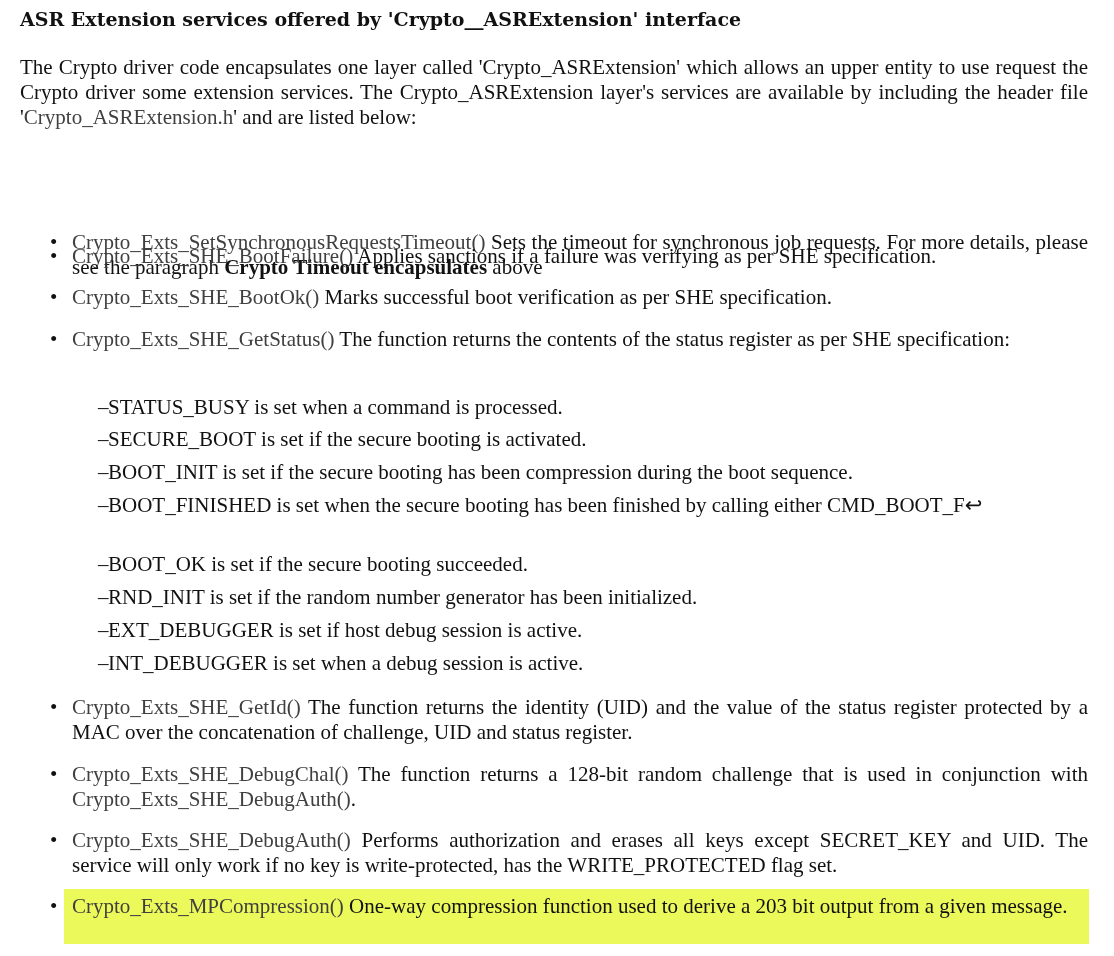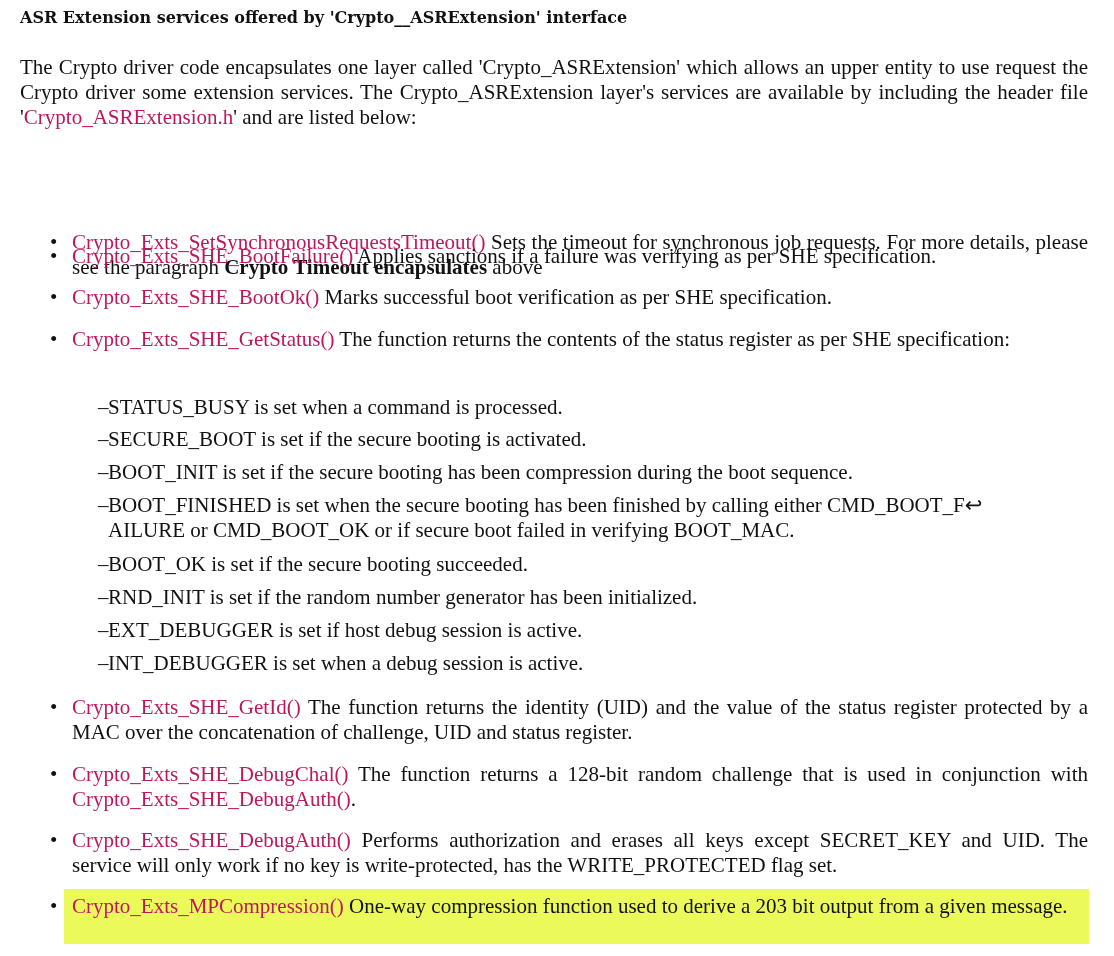--- a/index.html
+++ b/index.html
@@ -1,20 +1,20 @@
 <!DOCTYPE html>
 <html><head>
 <meta charset="utf-8">
 <style>
   html, body { margin:0; padding:0; background:#ffffff; }
   body { width:1114px; height:956px; overflow:hidden; font-family:"DejaVu Serif", "Liberation Serif", serif; color:#111; }
   .page { position:relative; width:1114px; height:956px; }
-  .title { position:absolute; left:20px; top:8px; font-family:"DejaVu Serif", serif; font-weight:bold; font-size:16px; letter-spacing:0px; }
+  .title { position:absolute; left:20px; top:8px; font-family:"DejaVu Serif", serif; font-weight:bold; font-size:19px; letter-spacing:0px; }
   .intro { position:absolute; left:20px; top:55px; width:1068px; font-family:"Liberation Serif", serif; font-size:21px; line-height:25px; text-align:justify; }
-  a, .link { color:#be185d; text-decoration:none; }
+  a, .link { color:#404040; text-decoration:none; }
   .item { position:absolute; left:50px; width:1038px; font-family:"Liberation Serif", serif; font-size:21px; line-height:25px; text-align:justify; }
   .item .bullet { position:absolute; left:0; top:0; width:22px; }
   .item .body { margin-left:22px; }
   .sub { position:absolute; left:98px; width:990px; font-family:"Liberation Serif", serif; font-size:21px; line-height:25px; }
   .sub .dash { position:absolute; left:0; top:0; }
   .sub .body { margin-left:10px; }
   .hlbox { position:absolute; left:64px; top:889px; width:1025px; height:55px; background:#ecf95a; }
 </style>
 </head>
 <body>
@@ -53,23 +53,20 @@
       <div class="body">SECURE_BOOT is set if the secure booting is activated.</div>
     </div>
   <div class="sub" style="top:460px;">
       <span class="dash">–</span>
       <div class="body">BOOT_INIT is set if the secure booting has been compression during the boot sequence.</div>
     </div>
   <div class="sub" style="top:493px;">
       <span class="dash">–</span>
       <div class="body">BOOT_FINISHED is set when the secure booting has been finished by calling either CMD_BOOT_F↩</div>
     </div>
-  <div class="sub" style="top:518px;">
-      <div class="body">AILURE or CMD_BOOT_OK or if secure boot failed in verifying BOOT_MAC.</div>
-    </div>
   <div class="sub" style="top:552px;">
       <span class="dash">–</span>
       <div class="body">BOOT_OK is set if the secure booting succeeded.</div>
     </div>
   <div class="sub" style="top:585px;">
       <span class="dash">–</span>
       <div class="body">RND_INIT is set if the random number generator has been initialized.</div>
     </div>
   <div class="sub" style="top:618px;">
       <span class="dash">–</span>

